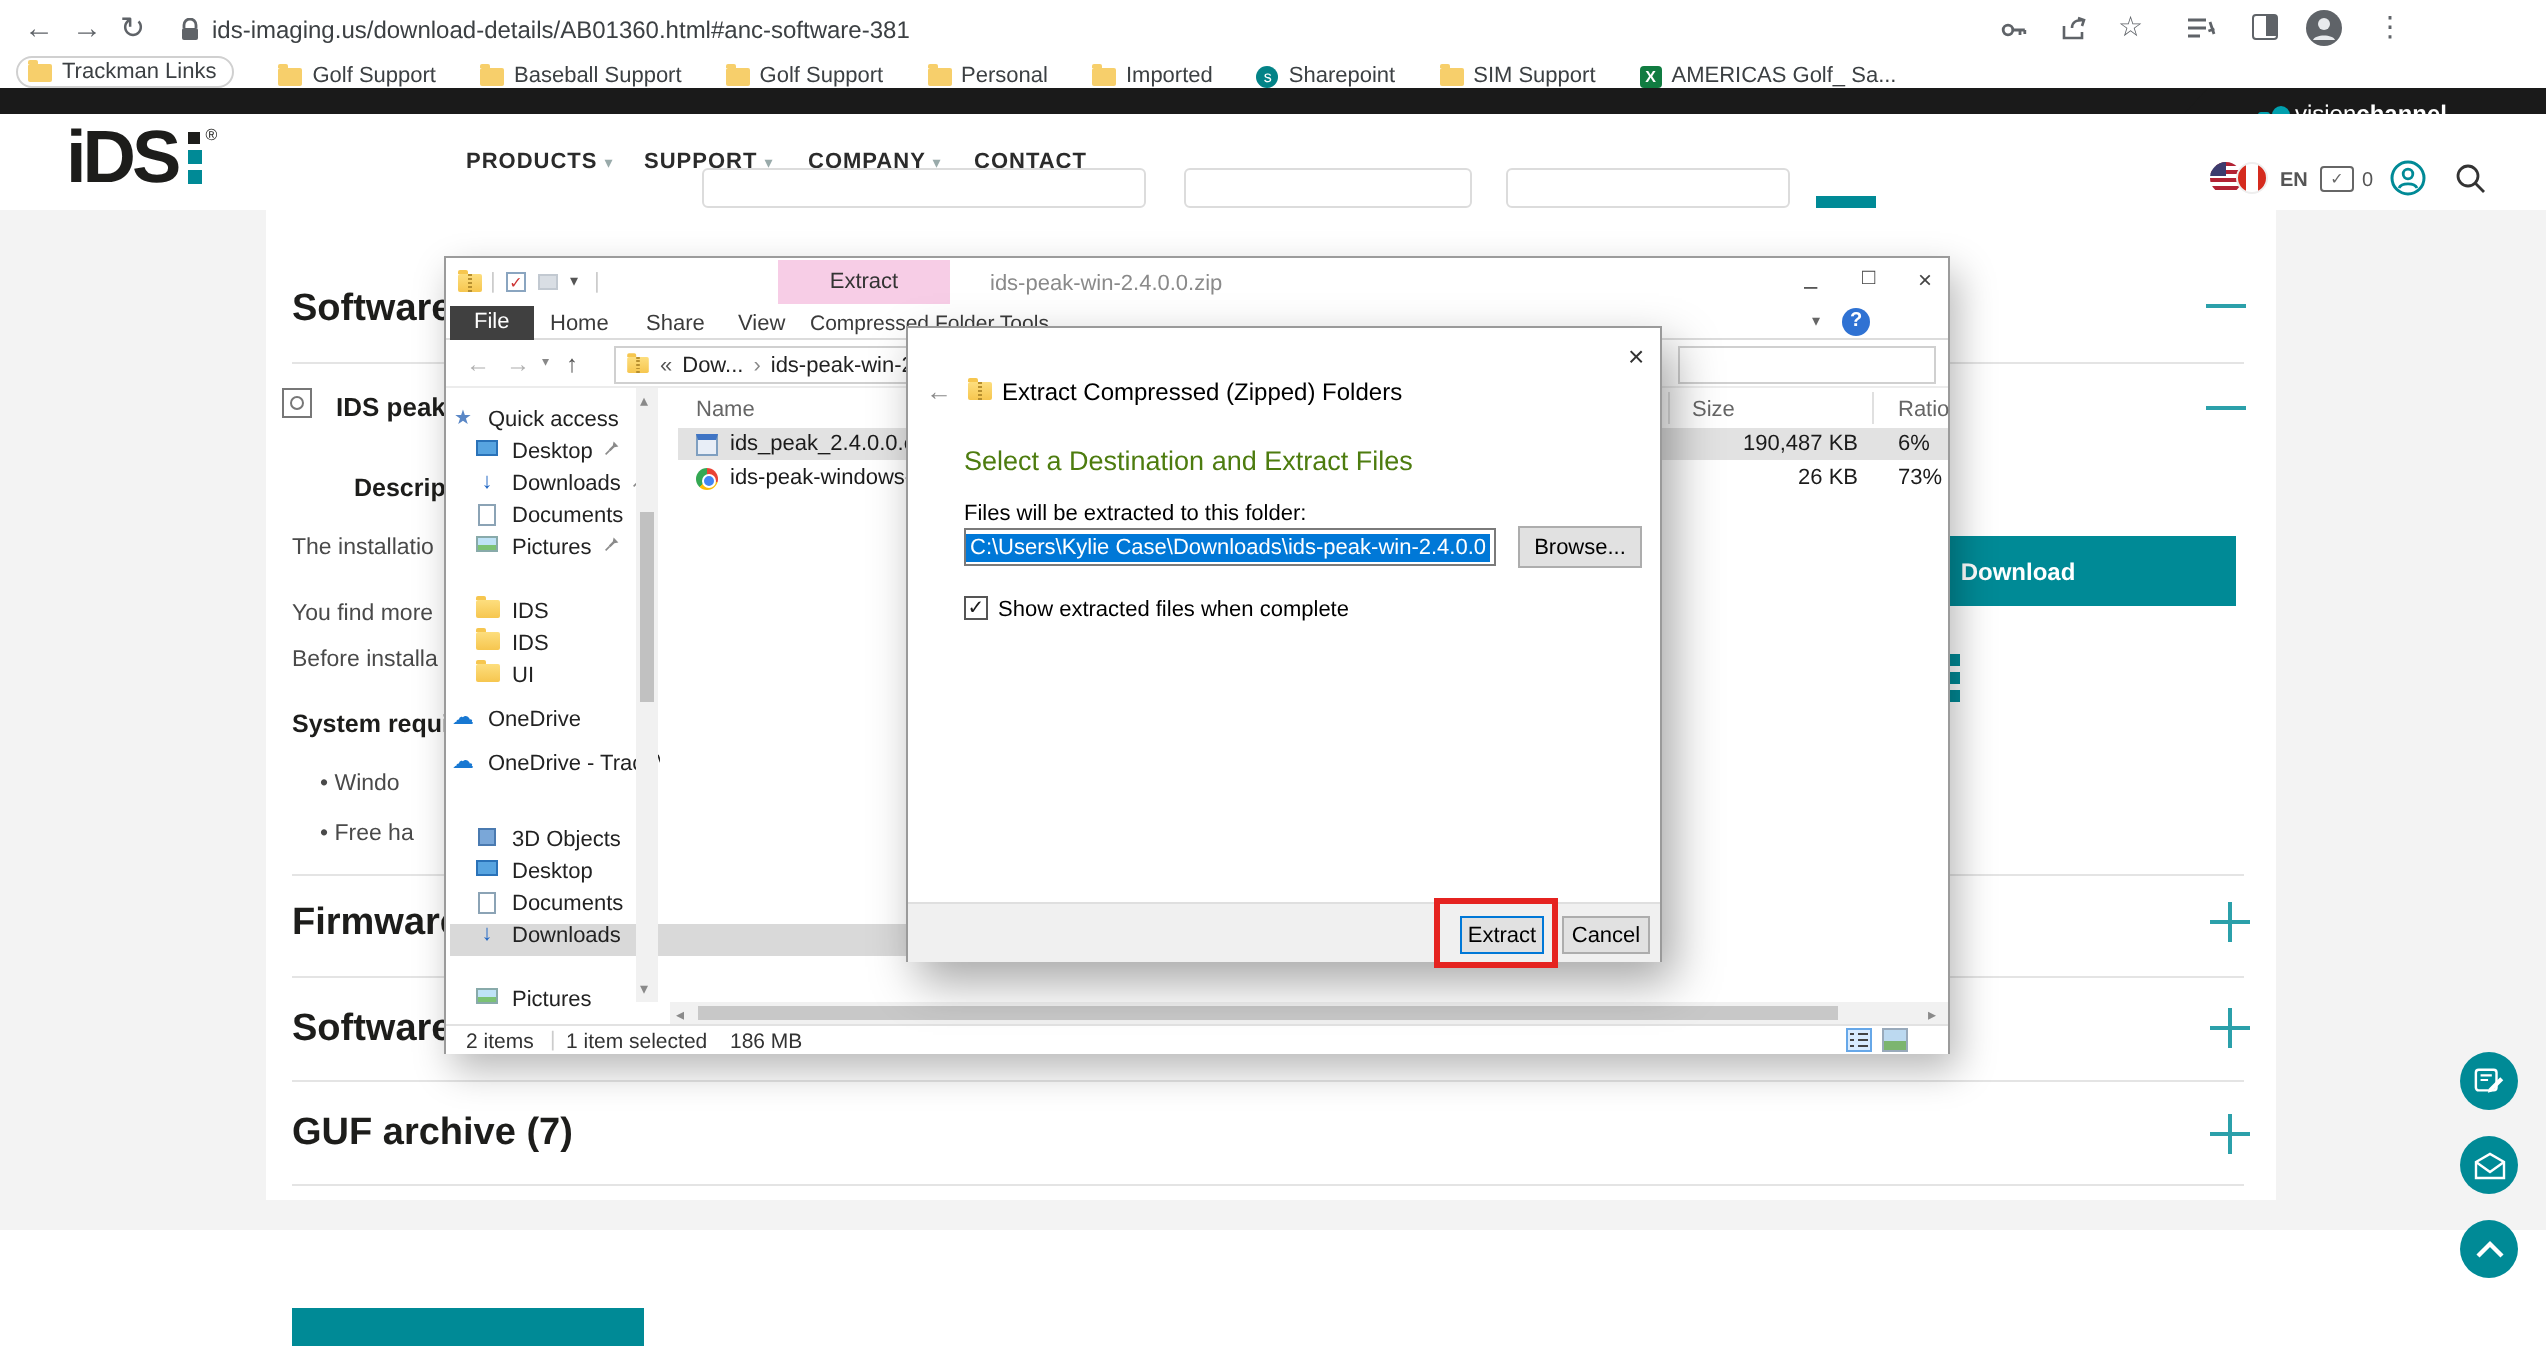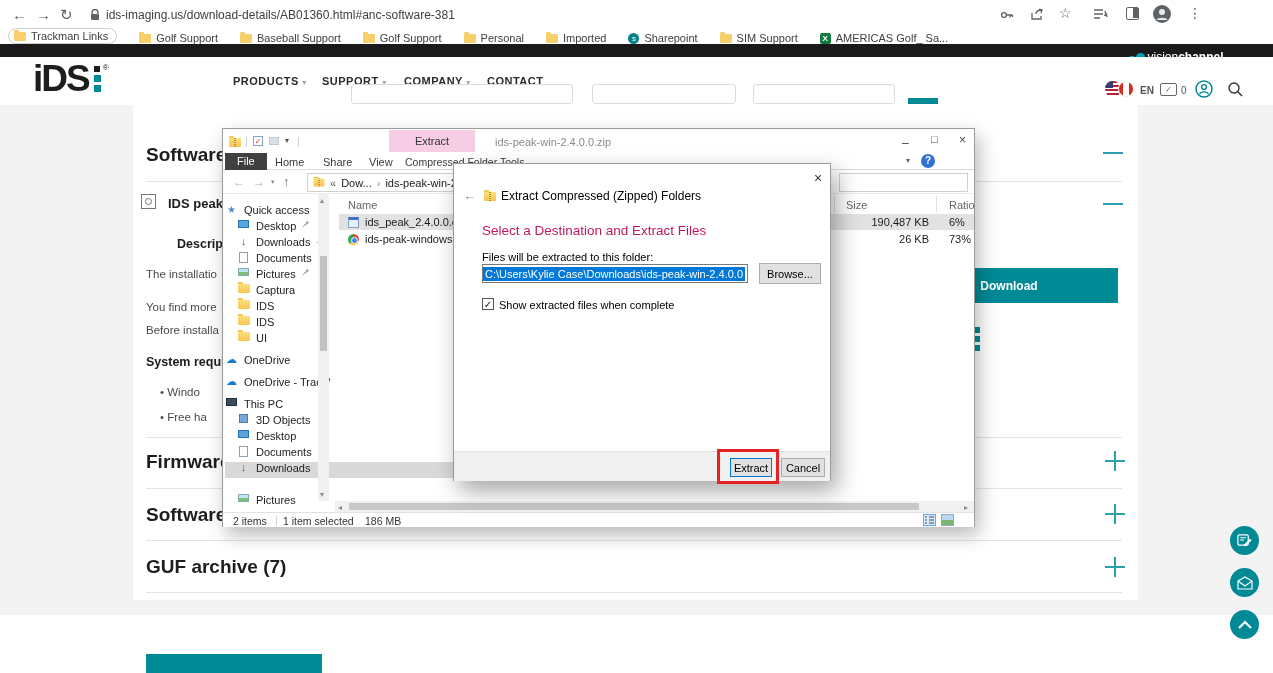--- a/index.html
+++ b/index.html
@@ -356,26 +356,20 @@
       <div class="side-row" style="top:74px;padding-left:12px">
           <span class="iwrap">
             <span class="sq-pic"></span>
           </span>
           <span class="lbl">Pictures</span>
           <svg width="8" height="8" viewBox="0 0 10 10">
             <path d="M6 1l3 3-2.5.5L4 7 3 6l2.5-2.5z" fill="#8a8a8a"></path>
             <path d="M3.5 6.5L1 9" stroke="#8a8a8a" stroke-width="1"></path>
           </svg>
         </div>
-      <div class="side-row" style="top:90px;padding-left:12px">
-          <span class="iwrap">
-            <span class="fo"></span>
-          </span>
-          <span class="lbl">Captura</span>
-        </div>
       <div class="side-row" style="top:106px;padding-left:12px">
           <span class="iwrap">
             <span class="fo"></span>
           </span>
           <span class="lbl">IDS</span>
         </div>
       <div class="side-row" style="top:122px;padding-left:12px">
           <span class="iwrap">
             <span class="fo"></span>
           </span>
@@ -387,26 +381,20 @@
         </div>
       <div class="side-row" style="top:138px;padding-left:12px">
           <span class="iwrap">
             <span class="fo"></span>
           </span>
           <span class="lbl">UI</span>
         </div>
       <div class="side-row" style="top:182px">
           <i class="g g-cloud"></i>
           <span class="lbl">OneDrive - TrackM</span>
-        </div>
-      <div class="side-row" style="top:204px">
-          <span class="iwrap">
-            <span class="sq-pc"></span>
-          </span>
-          <span class="lbl">This PC</span>
         </div>
       <div class="side-row" style="top:220px;padding-left:12px">
           <span class="iwrap">
             <span class="sq-cube"></span>
           </span>
           <span class="lbl">3D Objects</span>
         </div>
       <div class="side-row" style="top:236px;padding-left:12px">
           <span class="iwrap">
             <span class="sq-mon"></span>
@@ -478,21 +466,21 @@
       <span class="abs" style="left:718px;top:1px;width:13px;height:12px;background:linear-gradient(180deg,#bcd9f0 55%,#7cb56f 55%);border:1px solid #9ab"></span>
     </div>
   </div>
 
   <div class="dlg">
     <span class="abs wglyph" style="left:360px;top:7px;font-size:14px;color:#333">×</span>
     <span class="abs wglyph" style="left:9px;top:25px;color:#8a8a8a;font-size:13px">←</span>
     <span class="abs fo" style="left:30px;top:27px"><span class="zipline"></span></span>
     <span class="abs" style="left:47px;top:25px;font-size:12px;color:#000">Extract Compressed (Zipped) Folders</span>
 
-    <span class="abs" style="left:28px;top:59px;font-size:13.5px;color:#be185d">Select a Destination and Extract Files</span>
+    <span class="abs" style="left:28px;top:59px;font-size:13.5px;color:#4d7c0f">Select a Destination and Extract Files</span>
     <span class="abs" style="left:28px;top:87px;font-size:11px">Files will be extracted to this folder:</span>
 
     <div class="abs" style="left:28px;top:100px;width:266px;height:19px;border:1px solid #7a7a7a;background:#fff;display:flex;align-items:center;overflow:hidden">
       <span class="selblue">C:\Users\Kylie Case\Downloads\ids-peak-win-2.4.0.0</span>
     </div>
     <div class="abs btn" style="left:305px;top:99px;width:62px;height:21px">
       <span>Browse...</span>
     </div>
 
     <span class="abs" style="left:28px;top:134px;width:12px;height:12px;border:1px solid #555;background:#fff;font-size:10px;line-height:11px;text-align:center;color:#1a1a1a">✓</span>

